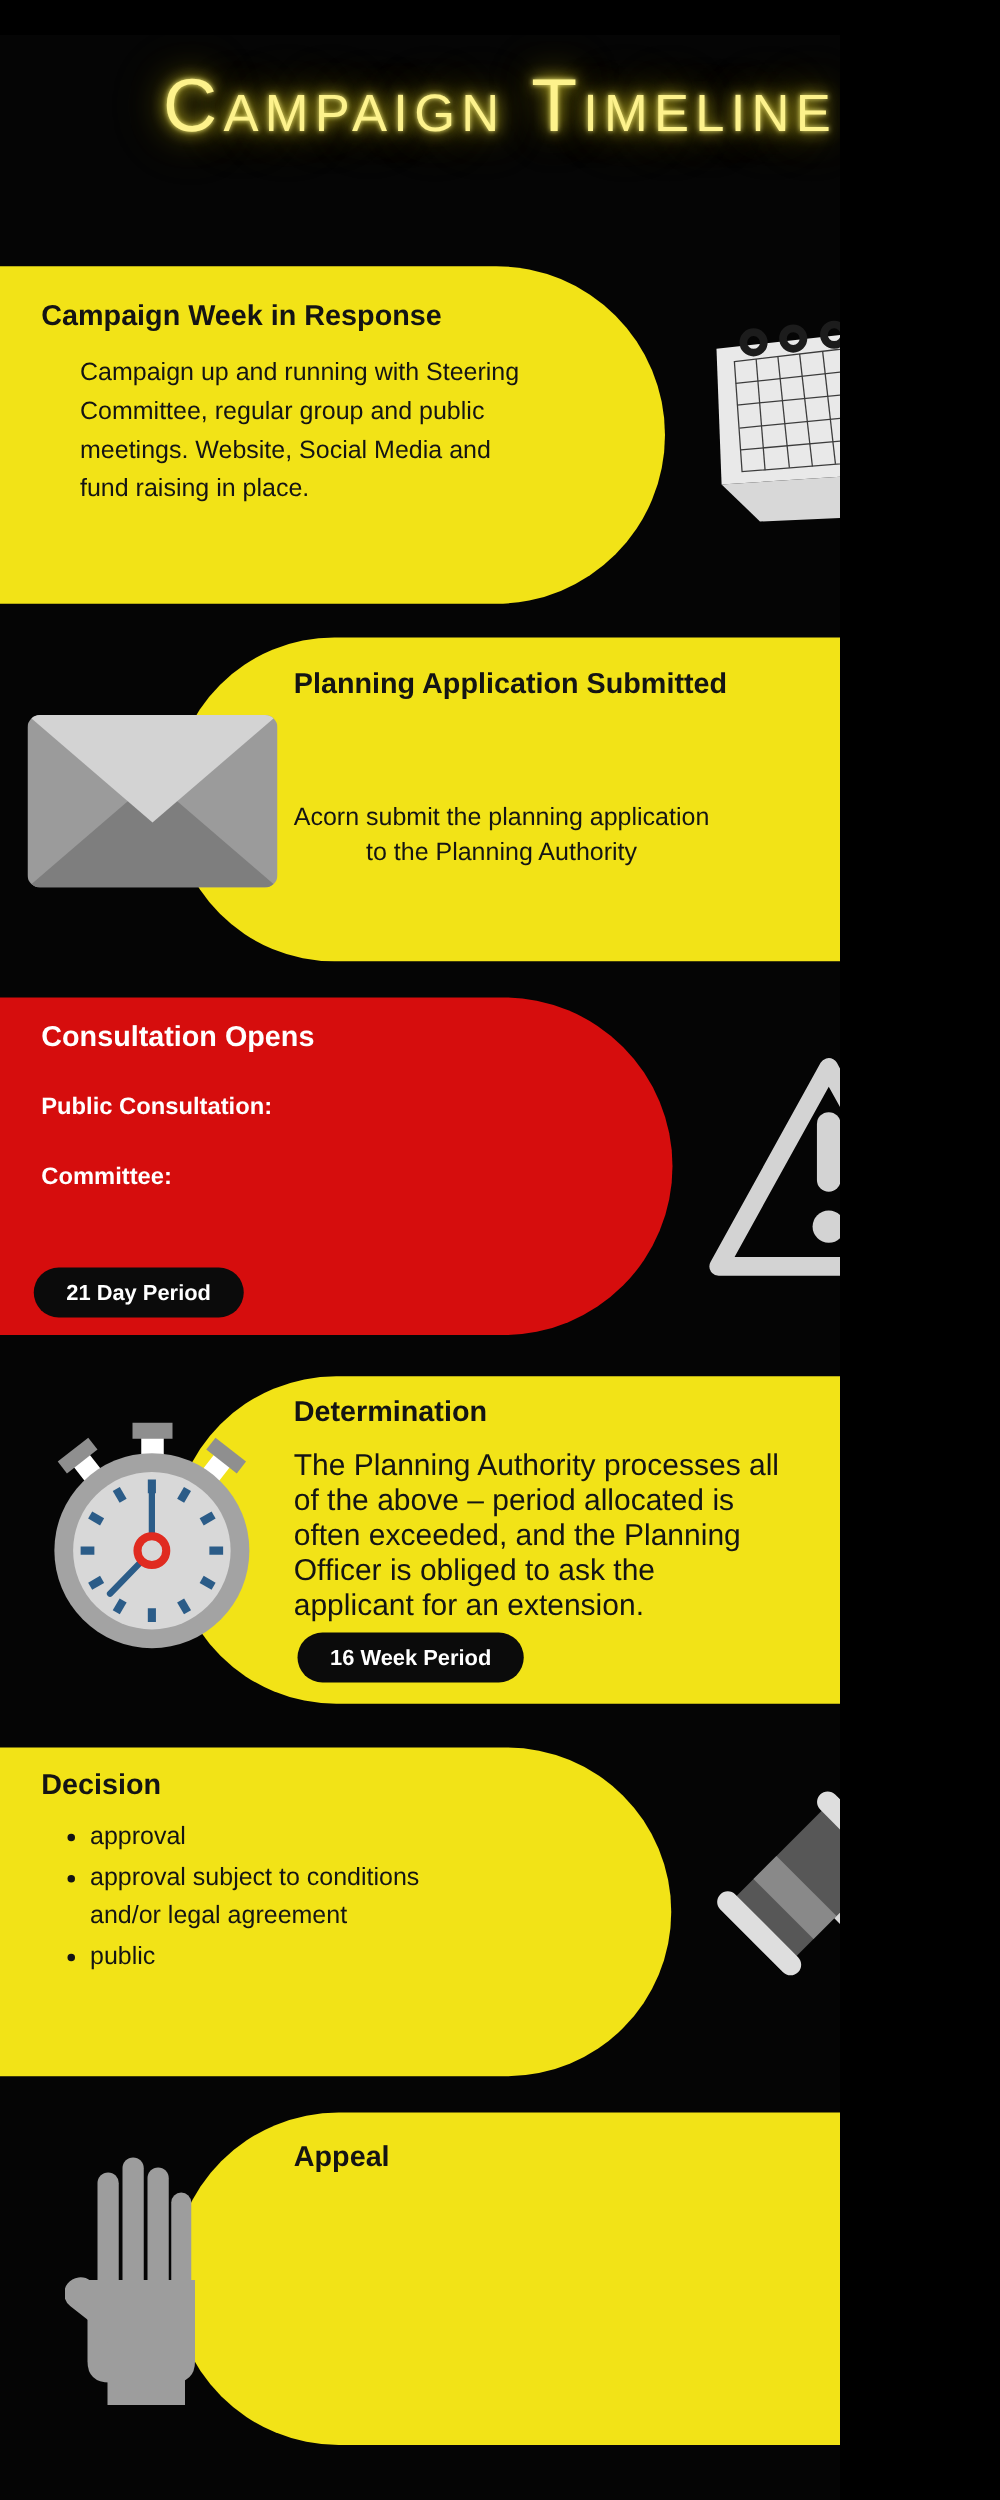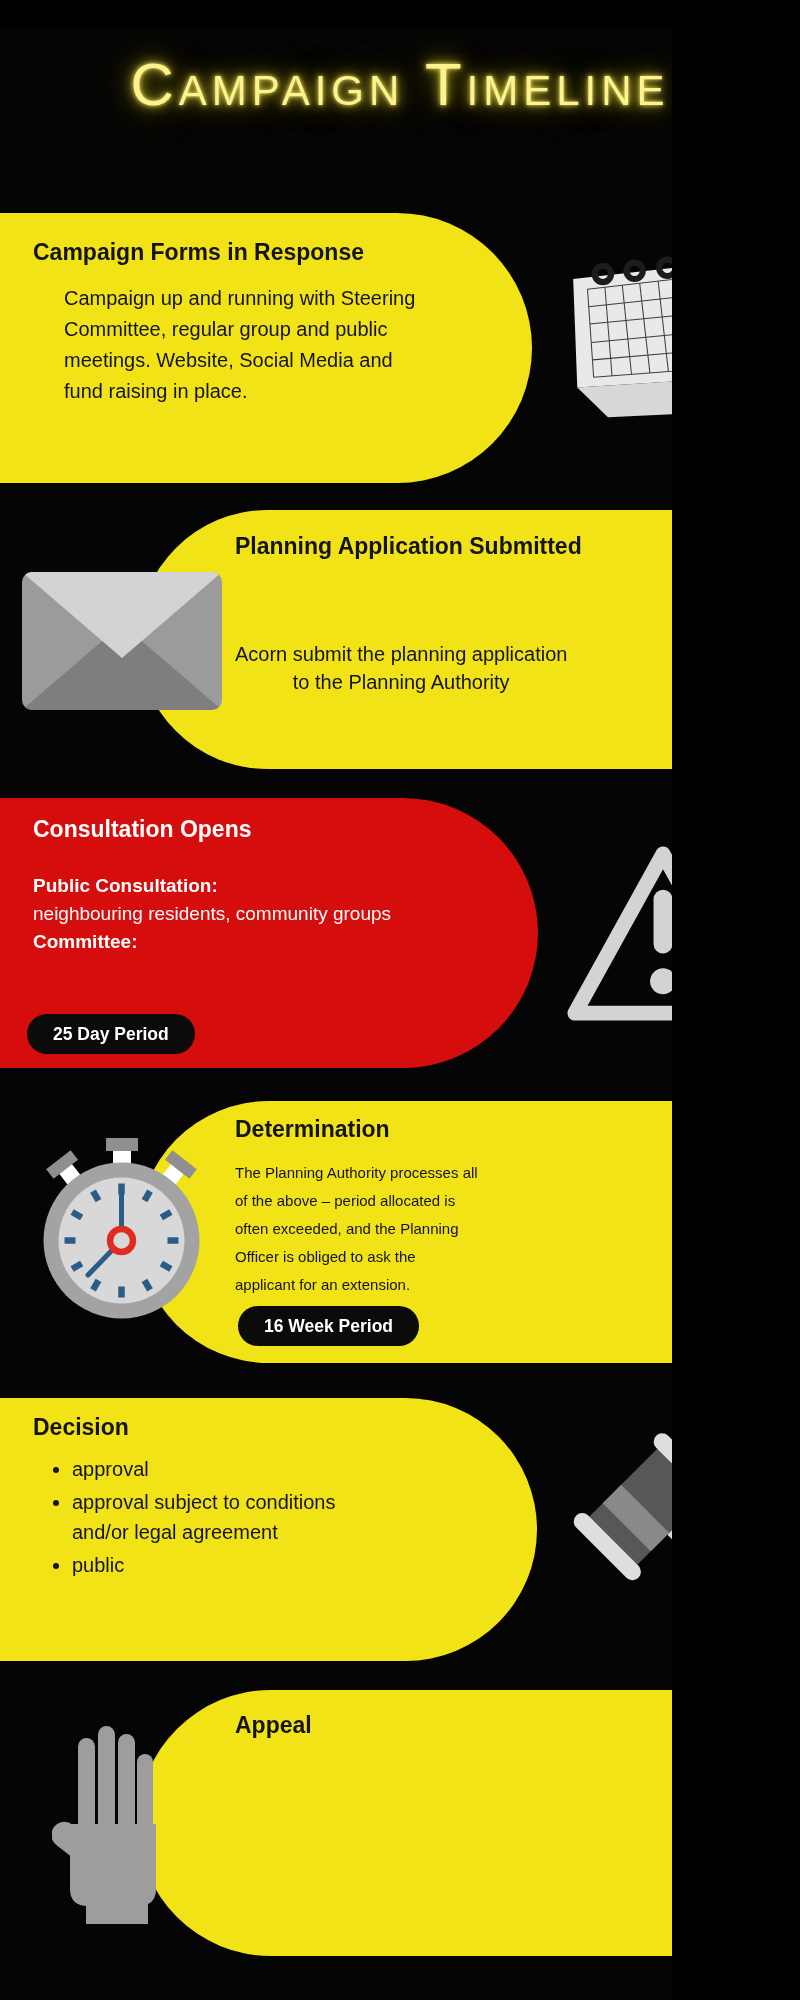--- a/index.html
+++ b/index.html
@@ -23,21 +23,21 @@
   .s2{top:482px;width:534px;height:259px;}
   .s2 h2{left:97px;top:23px;}
   .s2 p{left:97px;top:130px;font-size:20px;line-height:28px;text-align:center;}
   .s3{top:770px;width:538px;height:270px;}
   .s3 h2{left:33px;top:18px;}
   .s3 .grp{position:absolute;left:33px;margin:0;font-size:19px;line-height:28px;white-space:pre-line;}
   .s3 .b{font-weight:700;}
   .l1{top:74px;} .l2{top:102px;} .l3{top:130px;} .l4{top:158px;}
   .s4{top:1073px;width:534px;height:262px;}
   .s4 h2{left:97px;top:15px;}
-  .s4 p{left:97px;top:58px;font-size:15px;line-height:28px;}
+  .s4 p{left:97px;top:58px;font-size:24px;line-height:28px;}
   .s5{top:1370px;width:537px;height:263px;}
   .s5 h2{left:33px;top:16px;}
   .s5 ul{position:absolute;left:52px;top:56px;margin:0;padding-left:20px;}
   .s5 li{font-size:20px;line-height:30px;margin-bottom:3px;white-space:pre-line;}
   .s6{top:1662px;width:534px;height:266px;}
   .s6 h2{left:97px;top:22px;}
   .s6 p{left:97px;top:78px;font-size:20px;line-height:30px;}
   .badge{position:absolute;display:inline-flex;align-items:center;justify-content:center;
     background:#0B0B0B;color:#FFFFFF;font-weight:700;font-size:17.5px;
     padding:0 26px;height:40px;border-radius:21px;white-space:nowrap;}
@@ -52,21 +52,21 @@
   .ic-hand{left:52px;top:1696px;}
 </style>
 </head>
 <body>
 
 <div class="canvas">
 
   <h1 class="main-title">Campaign Timeline</h1>
 
   <section class="blob left yellow s1">
-    <h2>Campaign Forms in Response</h2>
+    <h2>Campaign Week in Response</h2>
     <p>Campaign up and running with Steering
 Committee, regular group and public
 meetings. Website, Social Media and
 fund raising in place.</p>
   </section>
   <svg class="icon ic-calendar" width="220" height="175" viewBox="0 0 215 170">
     <polygon points="150,10 202,150 166,124" fill="#BDBDBD"></polygon>
     <polygon points="12,128 168,118 202,150 42,157" fill="#D8D8D8"></polygon>
     <polygon points="8,22 152,6 168,118 12,128" fill="#E9E9E9"></polygon>
     <g fill="none" stroke="#3C3C3C" stroke-width="1">
@@ -102,23 +102,22 @@
     <g clip-path="url(#envClip)">
       <rect x="0" y="0" width="200" height="138" fill="#9B9B9B"></rect>
       <polygon points="0,138 200,138 100,52" fill="#7E7E7E"></polygon>
       <polygon points="0,0 200,0 100,86" fill="#D3D3D3"></polygon>
     </g>
   </svg>
 
   <section class="blob left red s3">
     <h2>Consultation Opens</h2>
     <div class="grp b l1">Public Consultation:</div>
-    <div class="grp l2">neighbouring residents, community groups</div>
     <div class="grp b l3">Committee:</div>
-    <span class="badge">25 Day Period</span>
+    <span class="badge">21 Day Period</span>
   </section>
   <svg class="icon ic-triangle" width="214" height="204" viewBox="0 0 215 205">
     <path d="M107.5,20 L196,180 L19,180 Z" fill="none" stroke="#D3D3D3" stroke-width="15" stroke-linejoin="round"></path>
     <rect x="98" y="56" width="19" height="64" rx="9.5" fill="#D3D3D3"></rect>
     <circle cx="107.5" cy="148" r="13" fill="#D3D3D3"></circle>
   </svg>
 
   <section class="blob right yellow s4">
     <h2>Determination</h2>
     <p>The Planning Authority processes all

